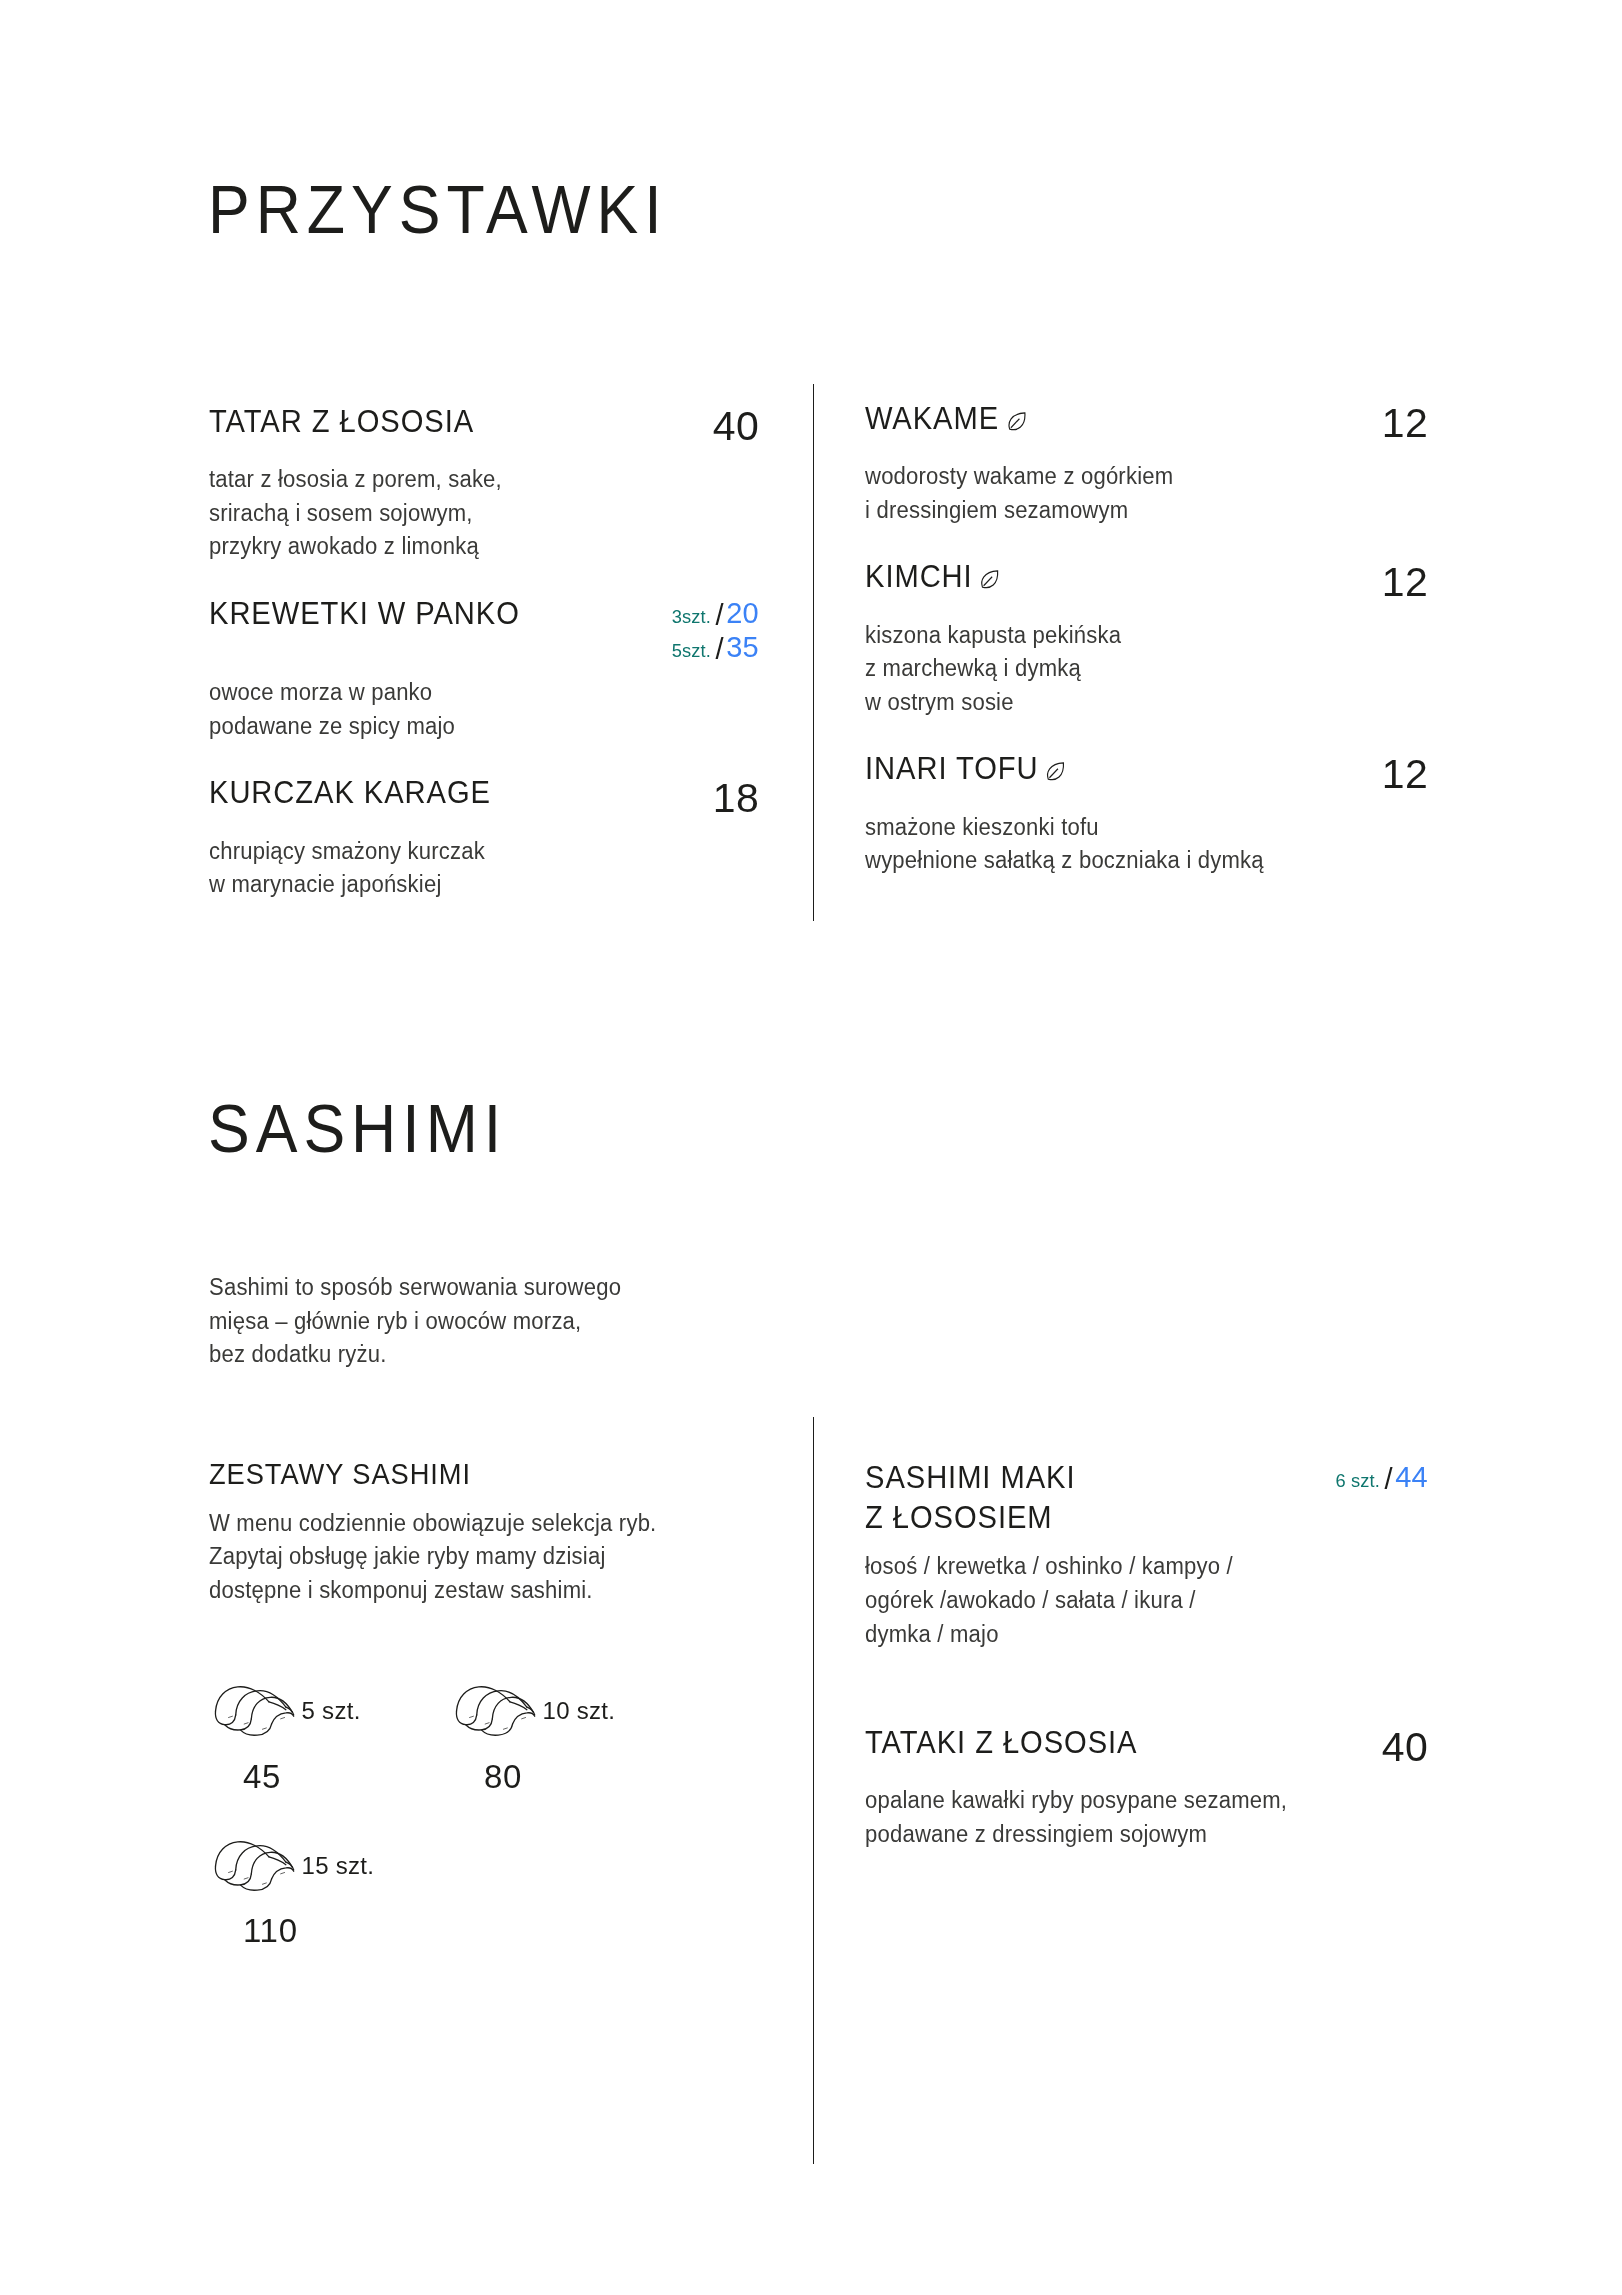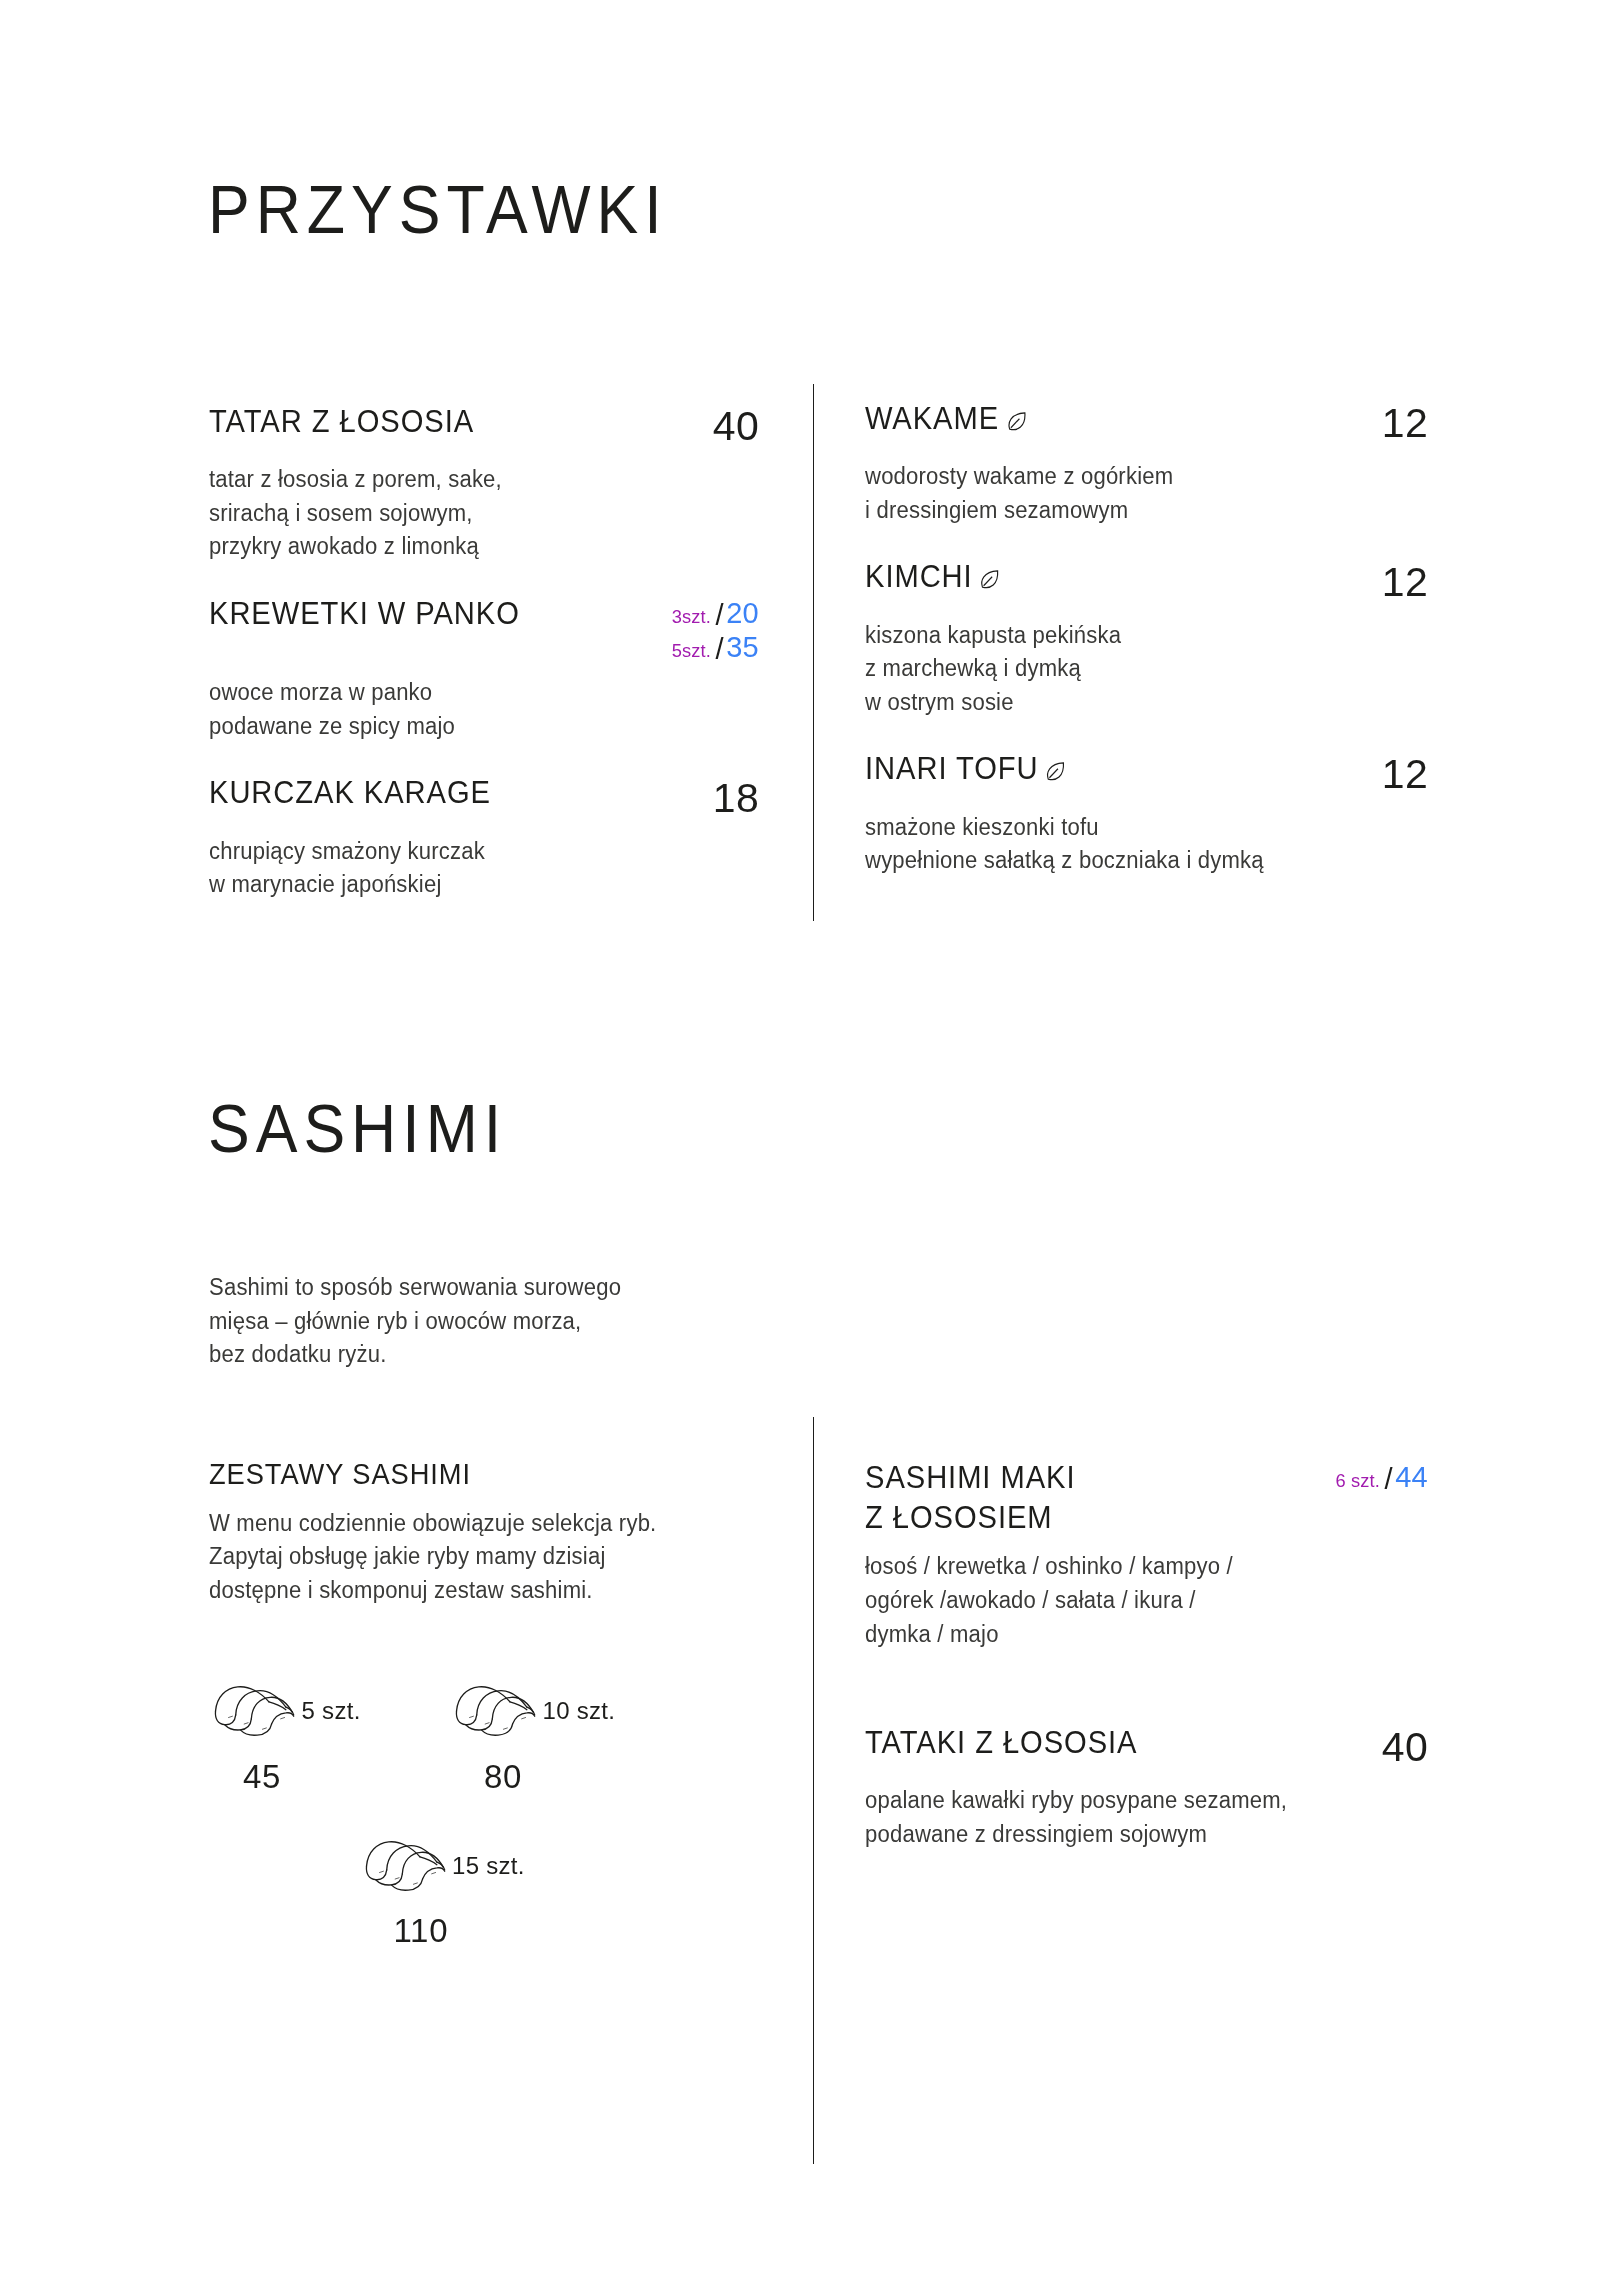--- a/index.html
+++ b/index.html
@@ -105,21 +105,21 @@
   .price-row {
     display: flex;
     align-items: baseline;
     white-space: nowrap;
     line-height: 1.08;
   }
   .price-qty {
     font-size: 18.3px;
     font-weight: 300;
     letter-spacing: 0.1px;
-    color: #a21caf;
+    color: #0f766e;
   }
   .price-slash {
     font-size: 29px;
     font-weight: 300;
     color: #1d1d1b;
     margin: 0 2.6px 0 4.6px;
     position: relative;
     top: 2px;
   }
   .price-val {
@@ -182,21 +182,21 @@
     position: absolute;
     left: 209px;
     top: 1675px;
     width: 550px;
   }
   .set-row {
     display: flex;
     justify-content: flex-start;
     gap: 71px;
   }
-  .set-row.centered { justify-content: center; margin-top: 34px; padding-right: 79px; }
+  .set-row.centered { justify-content: flex-start; margin-top: 34px; padding-right: 79px; }
   .set-option { width: 170px; }
   .set-top {
     display: flex;
     align-items: center;
     gap: 6.5px;
     height: 72px;
   }
   .sushi-art { width: 86px; height: 68px; flex: 0 0 auto; }
   .sushi-art svg { display: block; width: 100%; height: 100%; }
   .set-qty {

